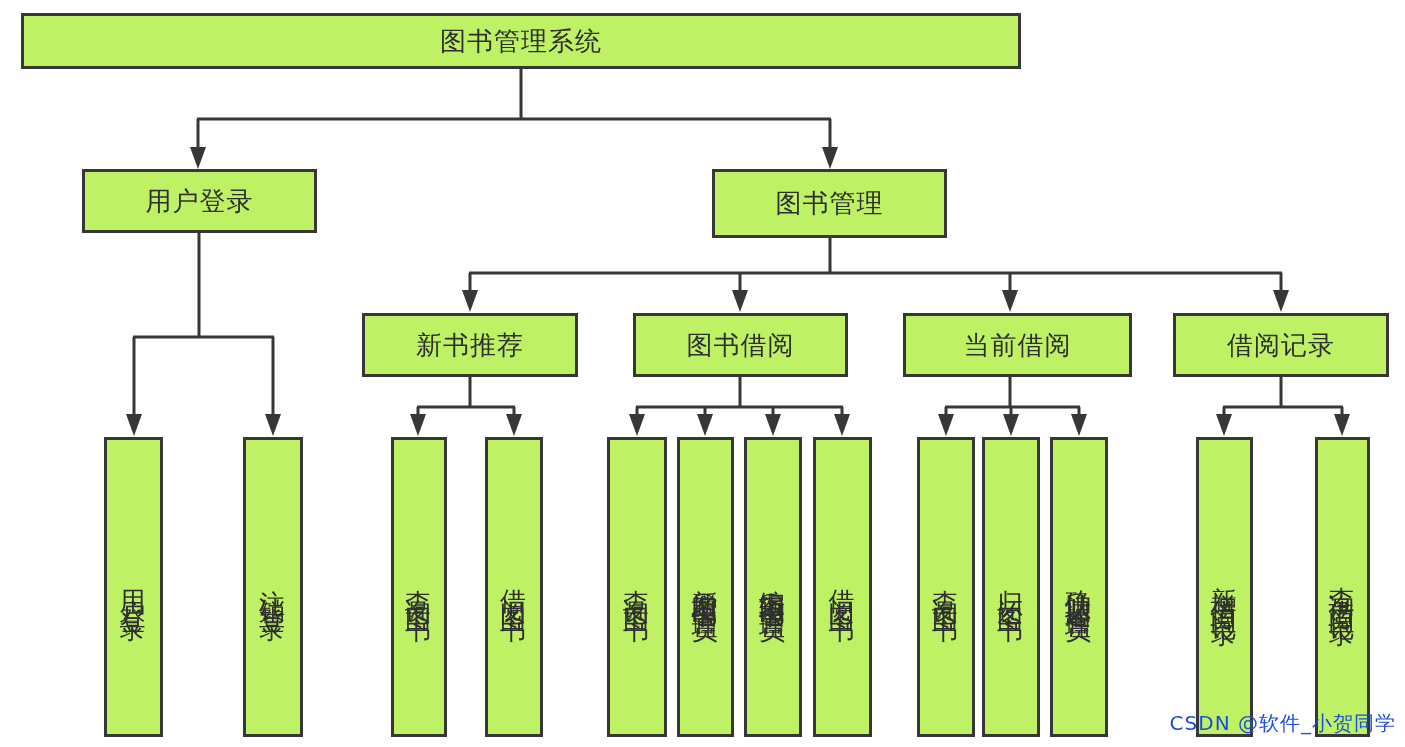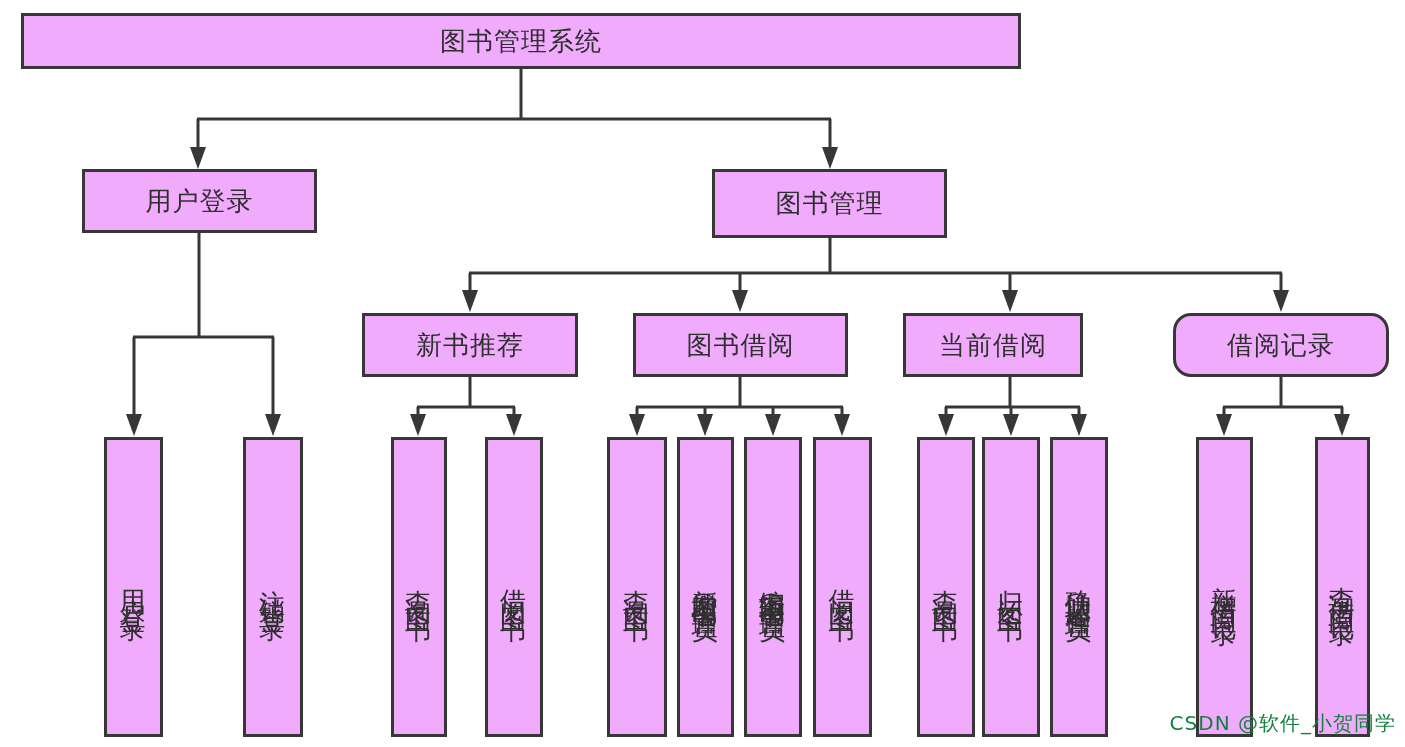--- a/index.html
+++ b/index.html
@@ -15,21 +15,21 @@
   #connectors {
     position: absolute;
     left: 0; top: 0;
     width: 1405px; height: 747px;
     pointer-events: none;
   }
   .box {
     position: absolute;
     box-sizing: border-box;
     border: 3px solid #373737;
-    background: #f0abfc;
+    background: #bef264;
     display: flex;
     align-items: center;
     justify-content: center;
     font-size: 26px;
     letter-spacing: 1px;
     color: #2f2f2f;
     white-space: nowrap;
   }
   .h-box { text-align: center; }
   .v-box {
@@ -38,21 +38,21 @@
     letter-spacing: 9px;
   }
   .v-box.mid  { letter-spacing: 7px; }
   .v-box.long { letter-spacing: 4px; }
   .watermark {
     position: absolute;
     right: 9px;
     top: 710px;
     font-size: 20px;
     letter-spacing: 1px;
-    color: #15803d;
+    color: #1d4ed8;
     white-space: nowrap;
     z-index: 5;
   }
 </style>
 </head>
 <body>
 
 <div id="canvas">
 
   <svg id="connectors" viewBox="0 0 1405 747" xmlns="http://www.w3.org/2000/svg">
@@ -95,22 +95,22 @@
     </g>
   </svg>
 
   <div class="box h-box" style="left:21px; top:13px; width:1000px; height:56px;">图书管理系统</div>
 
   <div class="box h-box" style="left:82px; top:169px; width:235px; height:64px;">用户登录</div>
   <div class="box h-box" style="left:712px; top:169px; width:235px; height:69px;">图书管理</div>
 
   <div class="box h-box" style="left:633px; top:313px; width:215px; height:64px;">图书借阅</div>
   <div class="box h-box" style="left:362px; top:313px; width:216px; height:64px;">新书推荐</div>
-  <div class="box h-box" style="left:903px; top:313px; width:180px; height:64px;font-family:Liberation Serif, serif;">当前借阅</div>
-  <div class="box h-box" style="left:1173px; top:313px; width:216px; height:64px;border-radius:18px;">借阅记录</div>
+  <div class="box h-box" style="left:903px; top:313px; width:229px; height:64px;font-family:Liberation Serif, serif;">当前借阅</div>
+  <div class="box h-box" style="left:1173px; top:313px; width:216px; height:64px;">借阅记录</div>
 
   <div class="box v-box" style="left:104px; top:437px; width:59px; height:300px;">用户登录</div>
   <div class="box v-box" style="left:243px; top:437px; width:60px; height:300px;">注销登录</div>
 
   <div class="box v-box" style="left:391px; top:437px; width:56px; height:300px;">查询图书</div>
   <div class="box v-box" style="left:485px; top:437px; width:58px; height:300px;">借阅图书</div>
 
   <div class="box v-box" style="left:607px; top:437px; width:60px; height:300px;">查询图书</div>
   <div class="box v-box long" style="left:677px; top:437px; width:57px; height:300px;">新增图书（管理员）</div>
   <div class="box v-box long" style="left:744px; top:437px; width:58px; height:300px;">编辑图书（管理员）</div>

